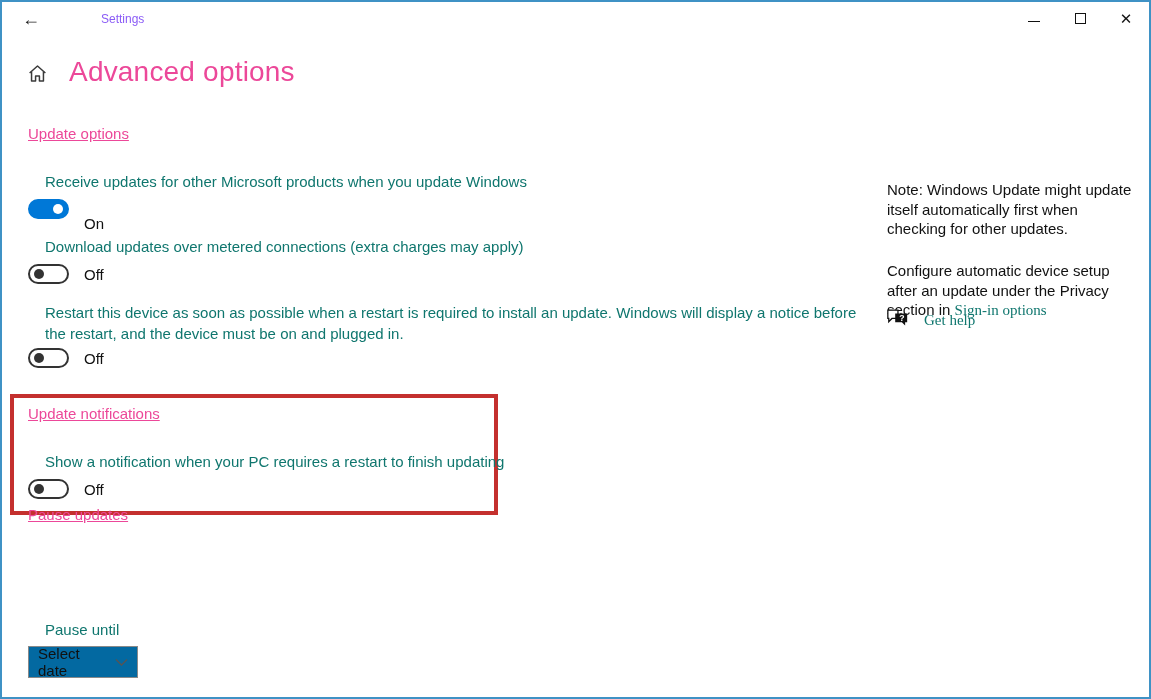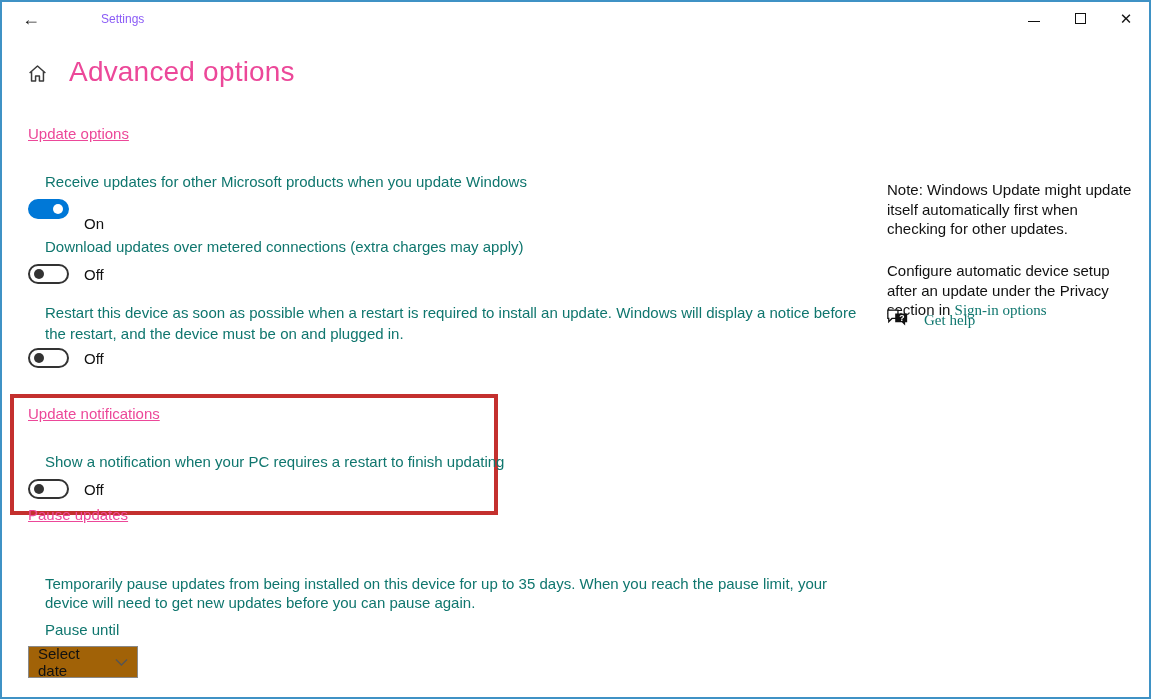--- a/index.html
+++ b/index.html
@@ -55,21 +55,21 @@
   .toggle[data-state="Off"]::after { left:4px; background:#333333; }
   .state-label { position:absolute; left:82px; font-size:15px; color:#111; }
   
   .highlight-box {
     position:absolute; left:8px; top:392px; width:488px; height:121px;
     border:4px solid #c4302e; pointer-events:none;
   }
   
   .dropdown {
     position:absolute; left:26px; top:644px; width:110px; height:32px;
-    border:1px solid #898989; background:#a16207; cursor:pointer;
+    border:1px solid #898989; background:#0369a1; cursor:pointer;
     display:flex; align-items:center; padding:0 9px; gap:9px;
     font-size:15px; color:#111;
   }
   .dropdown .chev { margin-left:auto; display:flex; }
   
   .side-para { position:absolute; left:885px; width:252px; font-size:15px; color:#111; line-height:19.5px;margin-top:32px; }
   .link { color:#0f766e; cursor:pointer; text-decoration:none;font-family:Liberation Serif, serif; }
   .gethelp-row { position:absolute; left:884px; top:306px; display:flex; align-items:center; gap:15px; }
   .gethelp-row .link { font-size:15px; }
 </style>
@@ -117,21 +117,20 @@
   <span class="state-label" style="top:348px;">Off</span>
 
   <div class="highlight-box"></div>
 
   <h2 class="section-heading" style="left:26px; top:403px;">Update notifications</h2>
   <div class="row-label" style="top:449px;">Show a notification when your PC requires a restart to finish updating</div>
   <div class="toggle" style="top:477px;" data-state="Off"></div>
   <span class="state-label" style="top:479px;">Off</span>
 
   <h2 class="section-heading" style="left:26px; top:504px;">Pause updates</h2>
-  <div class="row-label" style="top:572px; width:812px; line-height:19px;">Temporarily pause updates from being installed on this device for up to 35 days. When you reach the pause limit, your device will need to get new updates before you can pause again.</div>
   <div class="row-label" style="top:617px;">Pause until</div>
 
   <div class="dropdown">
     <span>Select date</span>
     <span class="chev">
       <svg width="13" height="9" viewBox="0 0 13 9" fill="none" stroke="#555" stroke-width="1.4">
         <path d="M1 1.5 L6.5 7 L12 1.5"></path>
       </svg>
     </span>
   </div>

